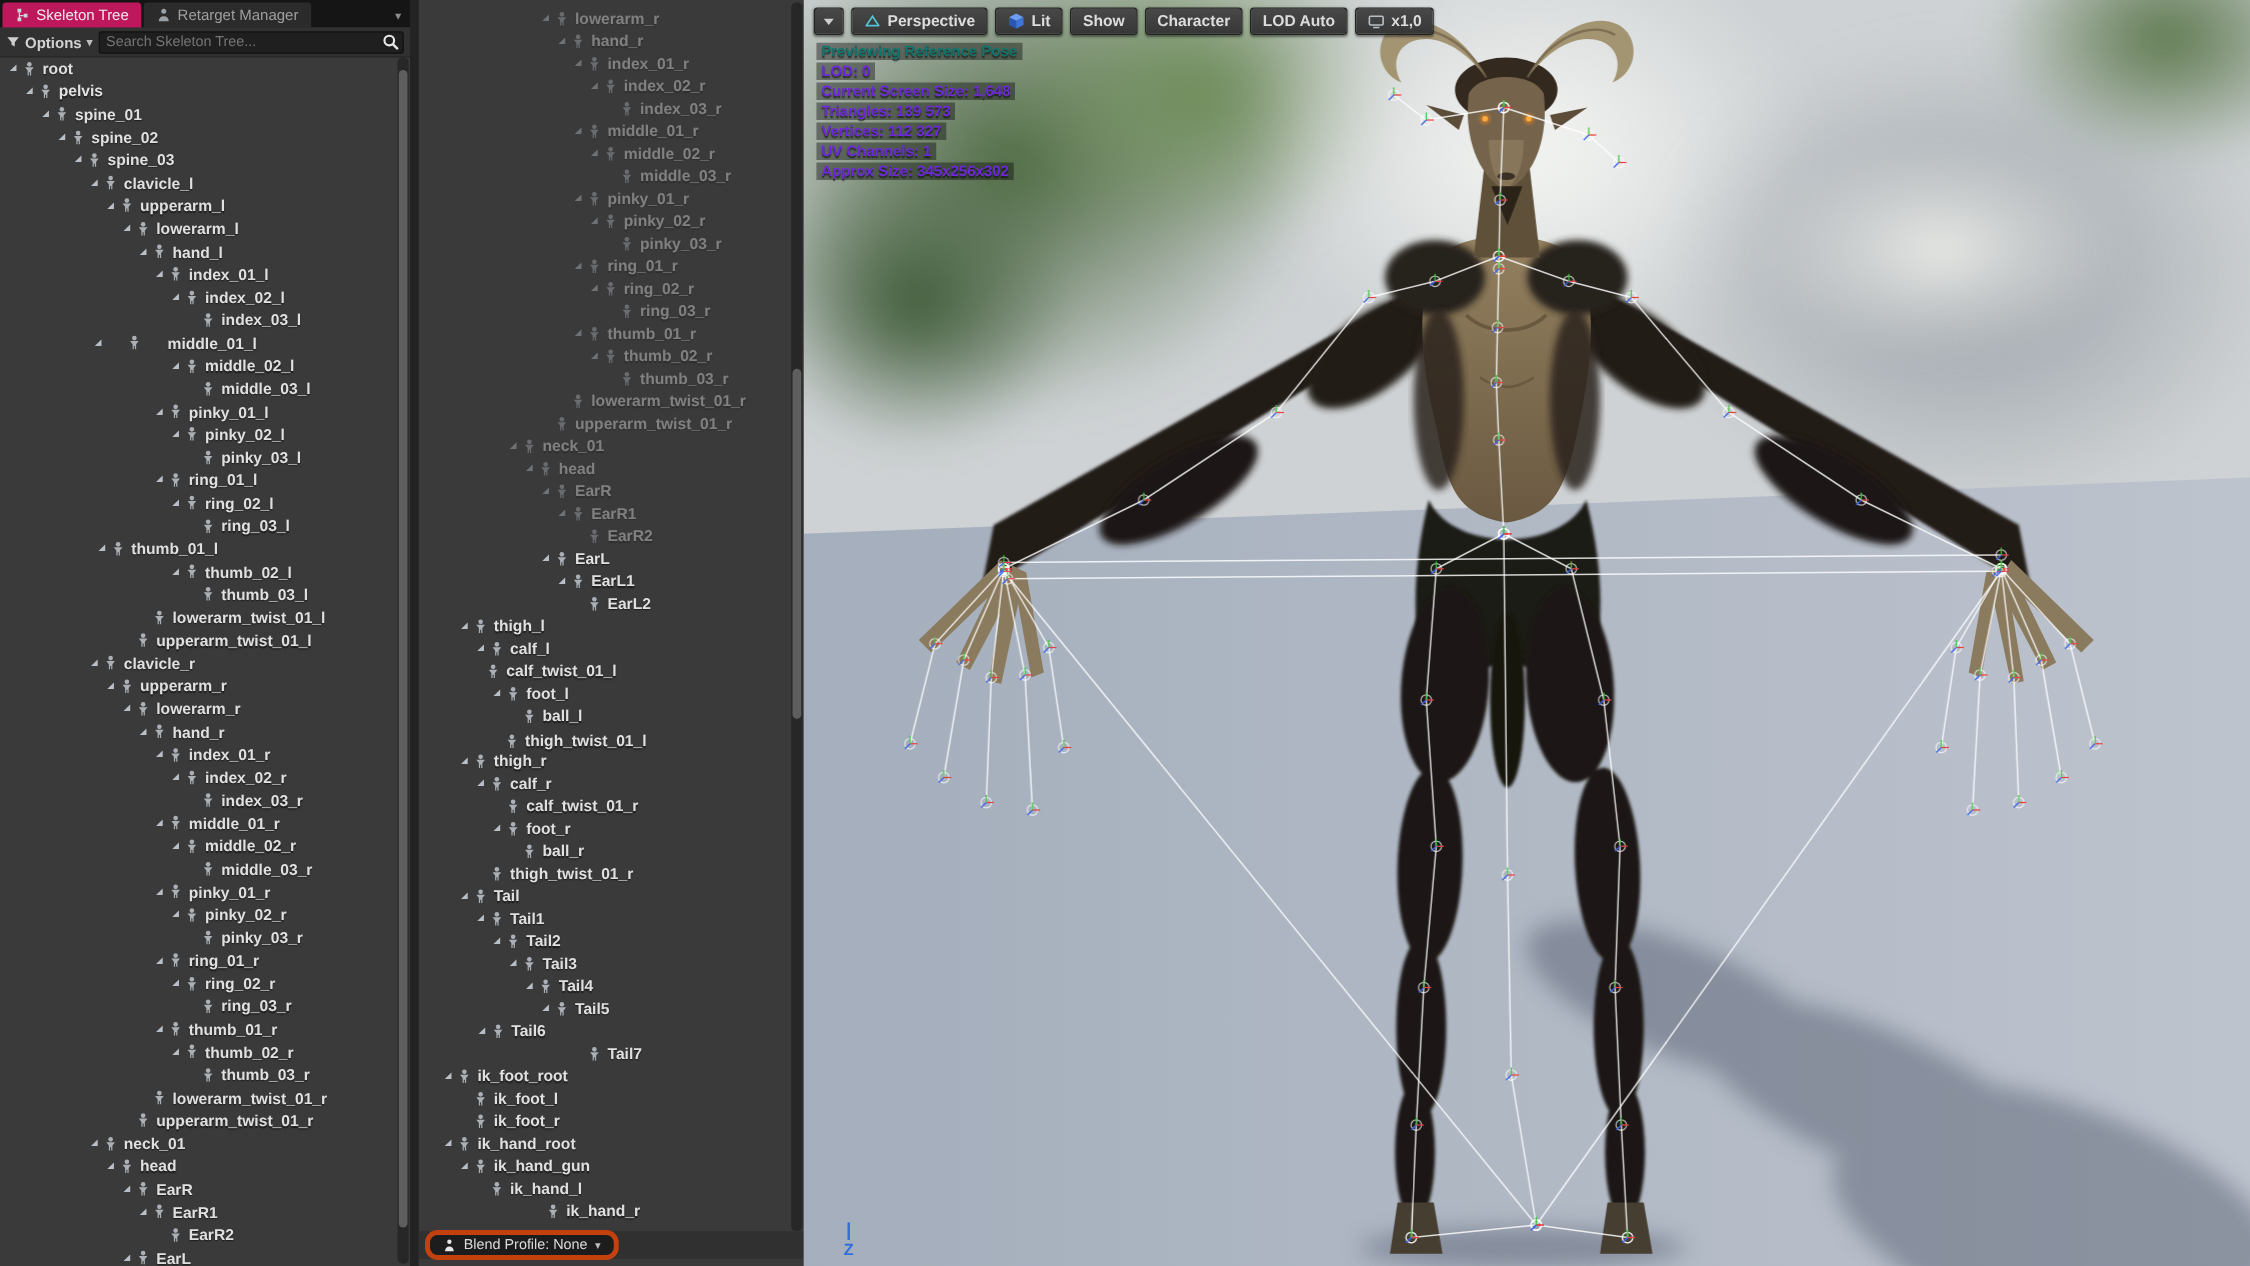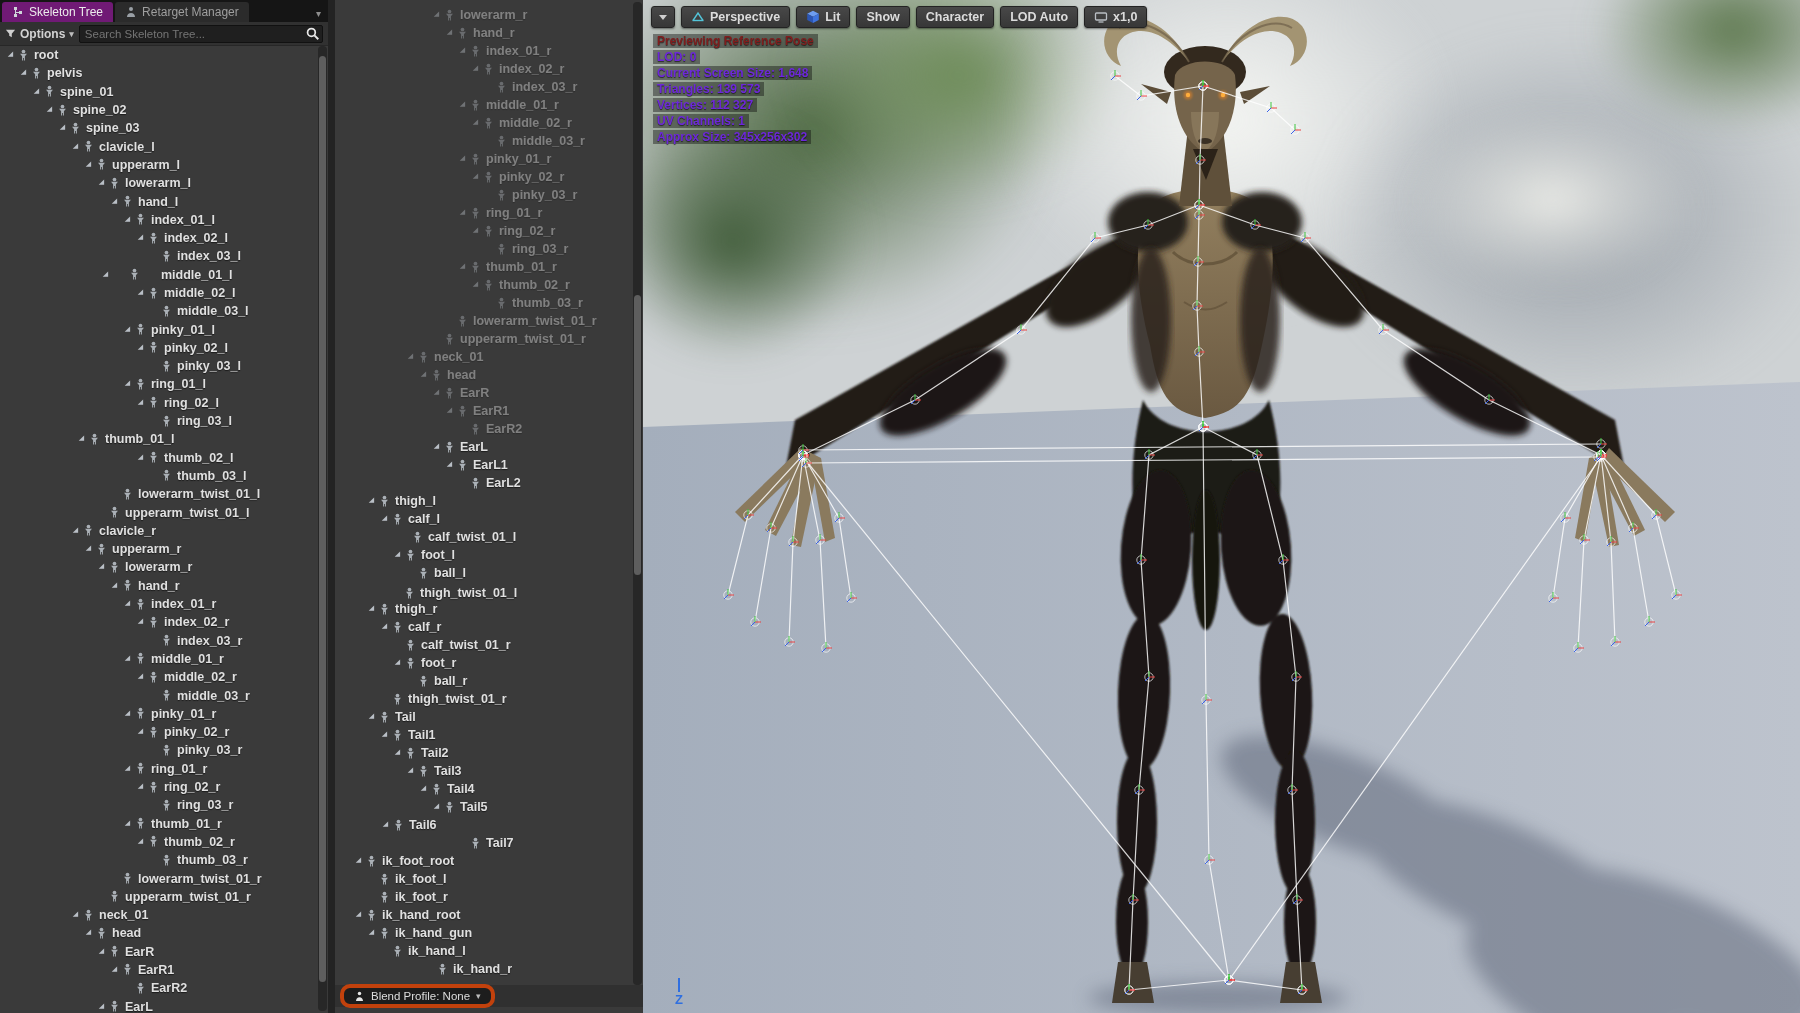--- a/index.html
+++ b/index.html
@@ -5,21 +5,21 @@
   *{margin:0;padding:0;box-sizing:border-box}
   html,body{width:1800px;height:1013px;overflow:hidden;background:#232323;
     font-family:"Liberation Sans",sans-serif;-webkit-font-smoothing:antialiased}
   .panel{position:absolute;top:0;height:1013px;background:#3a3a3a}
   #panel1{left:0;width:328px}
   #panel2{left:335px;width:308px}
   
   .tabbar{height:22px;background:#151515;display:flex;align-items:flex-end;gap:2px;padding-left:2px}
   .tab{height:20px;display:flex;align-items:center;gap:5px;padding:0 10px;font-size:12px;
     color:#9f9f9f;background:#2b2b2b;border-radius:3px 3px 0 0;cursor:default;white-space:nowrap}
-  .tab.active{background:#701a75;color:#ececec}
+  .tab.active{background:#be185d;color:#ececec}
   .tabicon svg{width:12px;height:12px;display:block}
   .tab-caret{margin-left:auto;color:#8d8d8d;font-size:10px;padding:0 7px 3px 0}
   
   .optrow{height:24px;background:#313131;display:flex;align-items:center;gap:5px;padding:0 5px;
     border-bottom:1px solid #272727}
   .opts{display:flex;align-items:center;gap:4px;background:none;border:none;color:#d2d2d2;
     font-size:12px;font-weight:bold;cursor:default}
   .funnel svg{width:11px;height:11px;display:block}
   .caret{font-size:9px;color:#bdbdbd}
   .searchbox{flex:1;height:18px;background:#1f1f1f;border:1px solid #111;border-radius:2px;
@@ -68,21 +68,21 @@
     color:#dcdcdc;font-size:12.5px;font-weight:bold;font-family:"Liberation Sans",sans-serif;
     box-shadow:0 1px 2px rgba(0,0,0,.45);cursor:default}
   .vbtn.mini{padding:0 7px}
   .chev{width:0;height:0;border-left:4px solid transparent;border-right:4px solid transparent;
     border-top:5px solid #cfcfcf}
   .vicon svg{width:14px;height:14px;display:block}
   
   #vp-stats{position:absolute;left:10px;top:34px}
   .stat{display:table;background:rgba(12,12,12,.42);padding:0 4px;margin-bottom:2px;
     font-size:12px;font-weight:bold;color:#6d28d9;text-shadow:0 1px 1px rgba(0,0,0,.6)}
-  .stat.title{color:#7f1d1d}
+  .stat.title{color:#0f766e}
   
   #axisz{position:absolute;left:32px;bottom:6px;display:flex;flex-direction:column;align-items:center}
   #axisz .zline{width:2px;height:14px;background:#2f6fe0}
   #axisz .zlabel{color:#2f6fe0;font-size:13px;font-weight:bold}
 </style>
 </head>
 <body>
 
 <section class="panel" id="panel1">
   <div class="tabbar">
@@ -240,21 +240,21 @@
       <div class="trow" style="padding-left: 147px;">
         <span class="exp"></span>
         <span class="bicon">
           <svg viewBox="0 0 12 12">
             <circle cx="6" cy="2.3" r="1.7"></circle>
             <path d="M2.8 4.4h6.4L7.3 6.8v3.8H6.4V8.2H5.6v2.4H4.7V6.8z"></path>
           </svg>
         </span>
         <span class="tlabel">index_03_l</span>
       </div>
-      <div class="trow" style="padding-left: 99px; gap: 16px;">
+      <div class="trow" style="padding-left: 72px; gap: 16px;">
         <span class="exp">◢</span>
         <span class="bicon">
           <svg viewBox="0 0 12 12">
             <circle cx="6" cy="2.3" r="1.7"></circle>
             <path d="M2.8 4.4h6.4L7.3 6.8v3.8H6.4V8.2H5.6v2.4H4.7V6.8z"></path>
           </svg>
         </span>
         <span class="tlabel">middle_01_l</span>
       </div>
       <div class="trow" style="padding-left: 134px;">
@@ -948,21 +948,21 @@
       <div class="trow" style="padding-left: 43px;">
         <span class="exp">◢</span>
         <span class="bicon">
           <svg viewBox="0 0 12 12">
             <circle cx="6" cy="2.3" r="1.7"></circle>
             <path d="M2.8 4.4h6.4L7.3 6.8v3.8H6.4V8.2H5.6v2.4H4.7V6.8z"></path>
           </svg>
         </span>
         <span class="tlabel">calf_l</span>
       </div>
-      <div class="trow" style="padding-left: 63px;">
+      <div class="trow" style="padding-left: 40px;">
         <span class="exp"></span>
         <span class="bicon">
           <svg viewBox="0 0 12 12">
             <circle cx="6" cy="2.3" r="1.7"></circle>
             <path d="M2.8 4.4h6.4L7.3 6.8v3.8H6.4V8.2H5.6v2.4H4.7V6.8z"></path>
           </svg>
         </span>
         <span class="tlabel">calf_twist_01_l</span>
       </div>
       <div class="trow" style="padding-left: 56px;">

